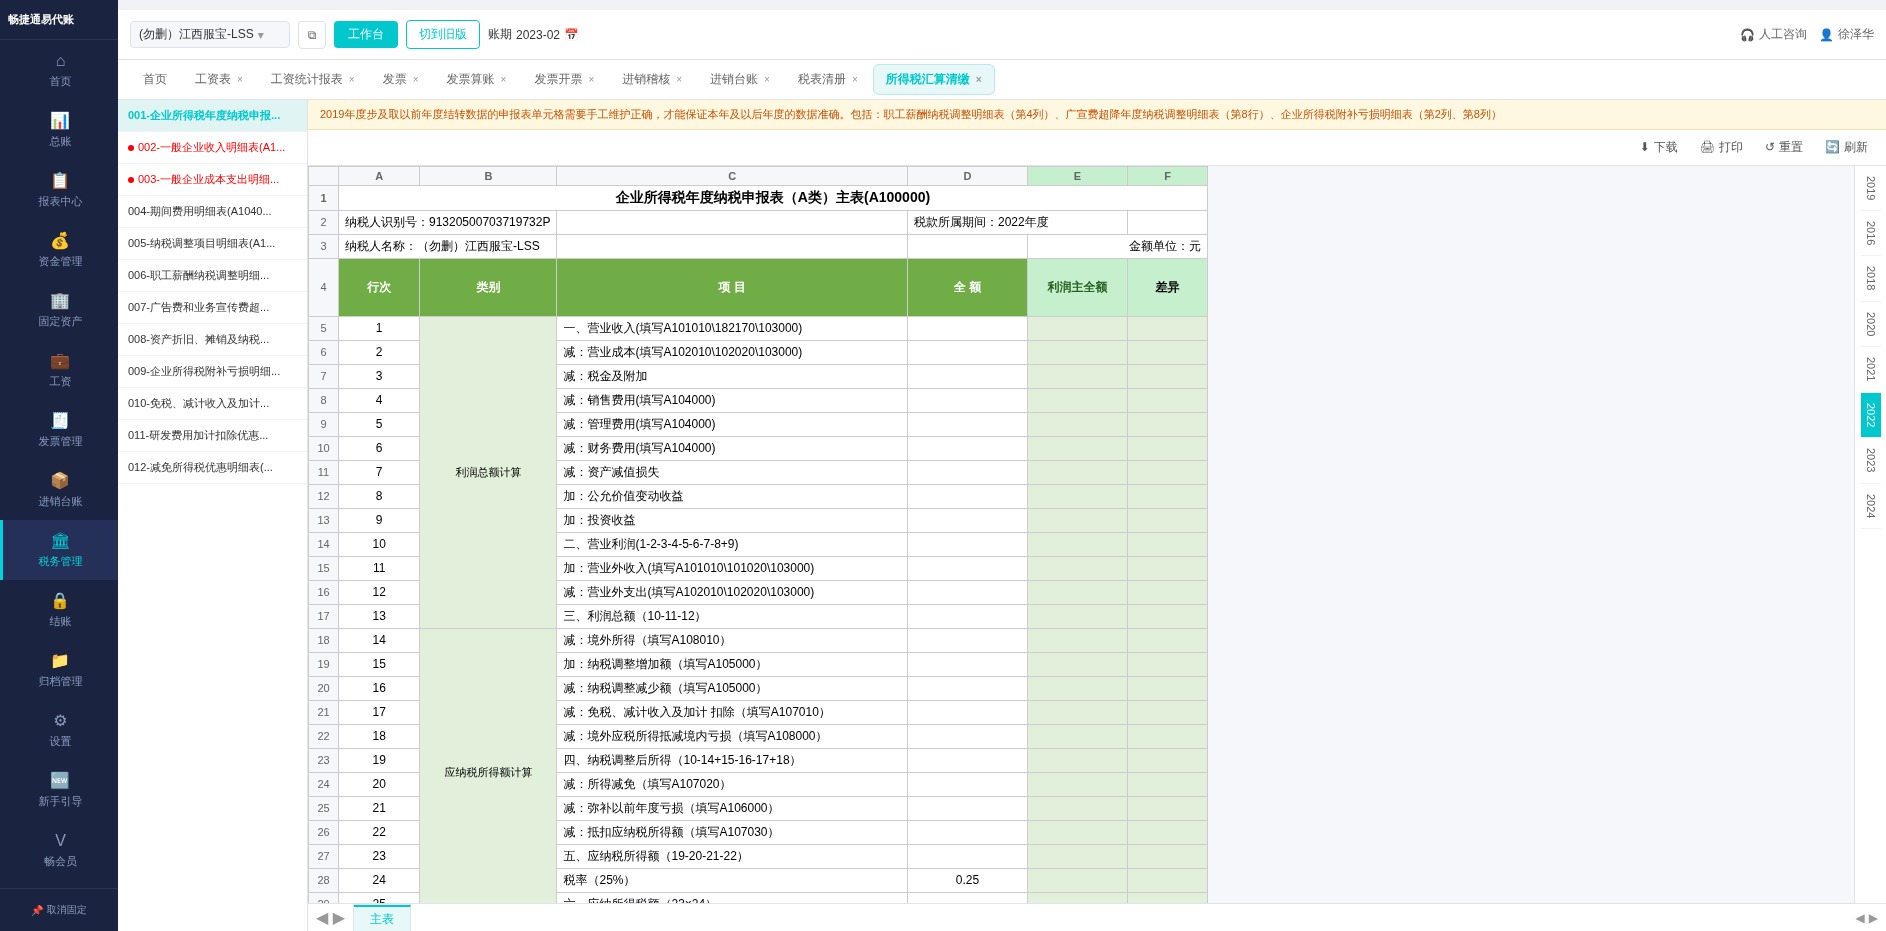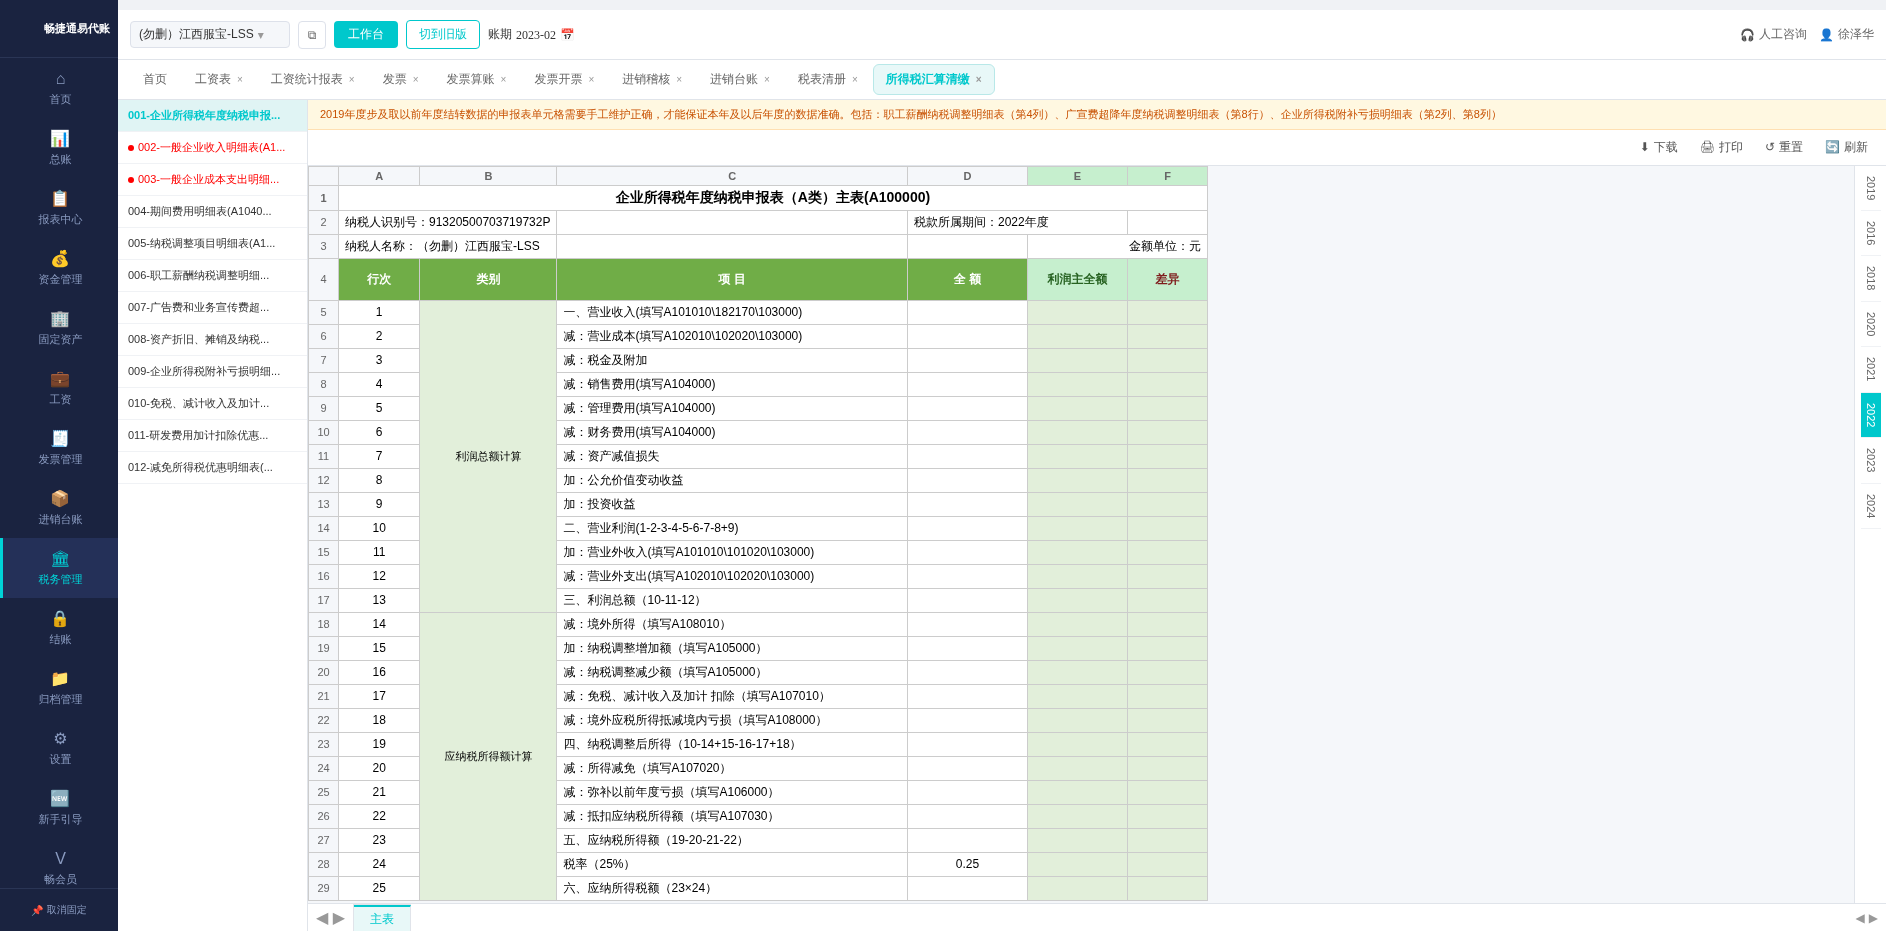--- a/index.html
+++ b/index.html
@@ -1,39 +1,39 @@
 <!DOCTYPE html>
 <html><head>
   <meta charset="utf-8">
   <style>
     * { margin: 0; padding: 0; box-sizing: border-box; }
     body { font-family: 'Microsoft YaHei', Arial, sans-serif; font-size: 12px; background: #f0f2f5; display: flex; height: 931px; overflow: hidden; }
 
     
     .sidebar { width: 118px; background: #1a2340; display: flex; flex-direction: column; height: 100%; flex-shrink: 0; }
-    .sidebar-logo { height: 58px; display: flex; align-items: center; justify-content: flex-end; background: #1a2340; color: #00d4d8; font-size: 13px; font-weight: bold; border-bottom: 1px solid #2a3555; padding: 0 8px; }
+    .sidebar-logo { height: 40px; display: flex; align-items: center; justify-content: flex-start; background: #1a2340; color: #00d4d8; font-size: 13px; font-weight: bold; border-bottom: 1px solid #2a3555; padding: 0 8px; }
     .sidebar-logo span { color: #fff; font-size: 11px; }
     .sidebar-nav { flex: 1; overflow-y: auto; }
     .sidebar-item { display: flex; flex-direction: column; align-items: center; justify-content: center; height: 60px; cursor: pointer; color: #8a9bc0; font-size: 11px; gap: 4px; border-left: 3px solid transparent; }
     .sidebar-item.active { background: #243058; color: #00d4d8; border-left-color: #00d4d8; }
     .sidebar-item .icon { font-size: 16px; }
     .sidebar-footer { padding: 10px 0; display: flex; flex-direction: column; align-items: center; gap: 2px; border-top: 1px solid #2a3555; }
     .sidebar-footer-btn { color: #8a9bc0; font-size: 10px; cursor: pointer; padding: 4px 8px; display: flex; align-items: center; gap: 3px; }
 
     
     .main { flex: 1; display: flex; flex-direction: column; overflow: hidden; margin-top: 10px; }
 
     
     .topbar { height: 50px; background: #fff; display: flex; align-items: center; padding: 0 12px; border-bottom: 1px solid #e0e4ea; gap: 8px; flex-shrink: 0; }
     .company-selector { display: flex; align-items: center; gap: 4px; background: #f5f7fa; border: 1px solid #dde1ea; border-radius: 4px; padding: 4px 8px; cursor: pointer; font-size: 12px; color: #333; min-width: 160px; }
     .company-selector .arrow { color: #999; }
     .icon-btn { width: 28px; height: 28px; display: flex; align-items: center; justify-content: center; border: 1px solid #dde1ea; border-radius: 4px; cursor: pointer; color: #666; background: #fff; }
     .btn-primary { background: #00c8cc; color: #fff; border: none; border-radius: 4px; padding: 5px 14px; cursor: pointer; font-size: 12px; }
     .btn-outline { background: #fff; color: #00c8cc; border: 1px solid #00c8cc; border-radius: 4px; padding: 5px 12px; cursor: pointer; font-size: 12px; }
-    .period-label { font-size: 12px; color: #333; display: flex; align-items: flex-end; gap: 4px; font-family: Liberation Serif, serif; }
+    .period-label { font-size: 12px; color: #333; display: flex; align-items: center; gap: 4px; }
     .topbar-right { margin-left: auto; display: flex; align-items: center; gap: 12px; color: #666; font-size: 12px; }
     .topbar-right .user { display: flex; align-items: center; gap: 4px; }
 
     
     .tabbar { height: 40px; background: #fff; display: flex; align-items: center; padding: 0 12px; border-bottom: 1px solid #e0e4ea; gap: 2px; flex-shrink: 0; overflow-x: auto; }
     .tab { display: flex; align-items: center; gap: 4px; padding: 6px 12px; border-radius: 4px 4px 0 0; font-size: 12px; cursor: pointer; color: #666; border: 1px solid transparent; white-space: nowrap; }
     .tab.active { background: #e8f8f8; color: #00c8cc; border-color: #b8e8e8; font-weight: bold; border-radius: 6px; }
     .tab .close { color: #999; font-size: 10px; cursor: pointer; margin-left: 2px; }
 
     
@@ -330,21 +330,21 @@
   <td style="background:#fff;"></td>
   <td colspan="2" style="text-align:right;background:#fff;">金额单位：元</td>
                 </tr>
                 <tr>
                   <td class="row-header">4</td>
                   <th style="background: rgb(112, 173, 71); color: rgb(255, 255, 255); text-align: center; font-weight: bold; padding: 4px 6px; border: 1px solid rgb(204, 204, 204);">行次</th>
                   <th style="background: rgb(112, 173, 71); color: rgb(255, 255, 255); text-align: center; font-weight: bold; padding: 4px 6px; border: 1px solid rgb(204, 204, 204);">类别</th>
                   <th style="background: rgb(112, 173, 71); color: rgb(255, 255, 255); text-align: center; font-weight: bold; padding: 4px 6px; border: 1px solid rgb(204, 204, 204);">项 目</th>
                   <th style="background: rgb(112, 173, 71); color: rgb(255, 255, 255); text-align: center; font-weight: bold; padding: 4px 6px; border: 1px solid rgb(204, 204, 204);">全 额</th>
                   <th style="background: rgb(198, 239, 206); color: rgb(39, 98, 33); text-align: center; font-weight: bold; padding: 4px 6px; border: 1px solid rgb(204, 204, 204);">利润主全额</th>
-                  <th style="background: rgb(198, 239, 206); color: #7f1d1d; text-align: center; font-weight: bold; padding: 12px 6px; border: 1px solid rgb(204, 204, 204);">差异</th>
+                  <th style="background: rgb(198, 239, 206); color: #000000; text-align: center; font-weight: bold; padding: 20px 6px; border: 1px solid rgb(204, 204, 204);">差异</th>
                 </tr>
                 <tr class="data-row">
                   <td class="row-header">5</td>
                   <td class="col-a">1</td>
                   <td class="col-b merged-cell" rowspan="13">利润总额计算</td>
                   <td class="col-c">一、营业收入(填写A101010\182170\103000)</td>
                   <td class="col-d"></td>
                   <td style="width: 100px; background: rgb(226, 239, 218); text-align: center; border: 1px solid rgb(204, 204, 204);"></td>
                   <td style="width: 80px; background: rgb(226, 239, 218); text-align: center; border: 1px solid rgb(204, 204, 204);"></td>
                 </tr>

